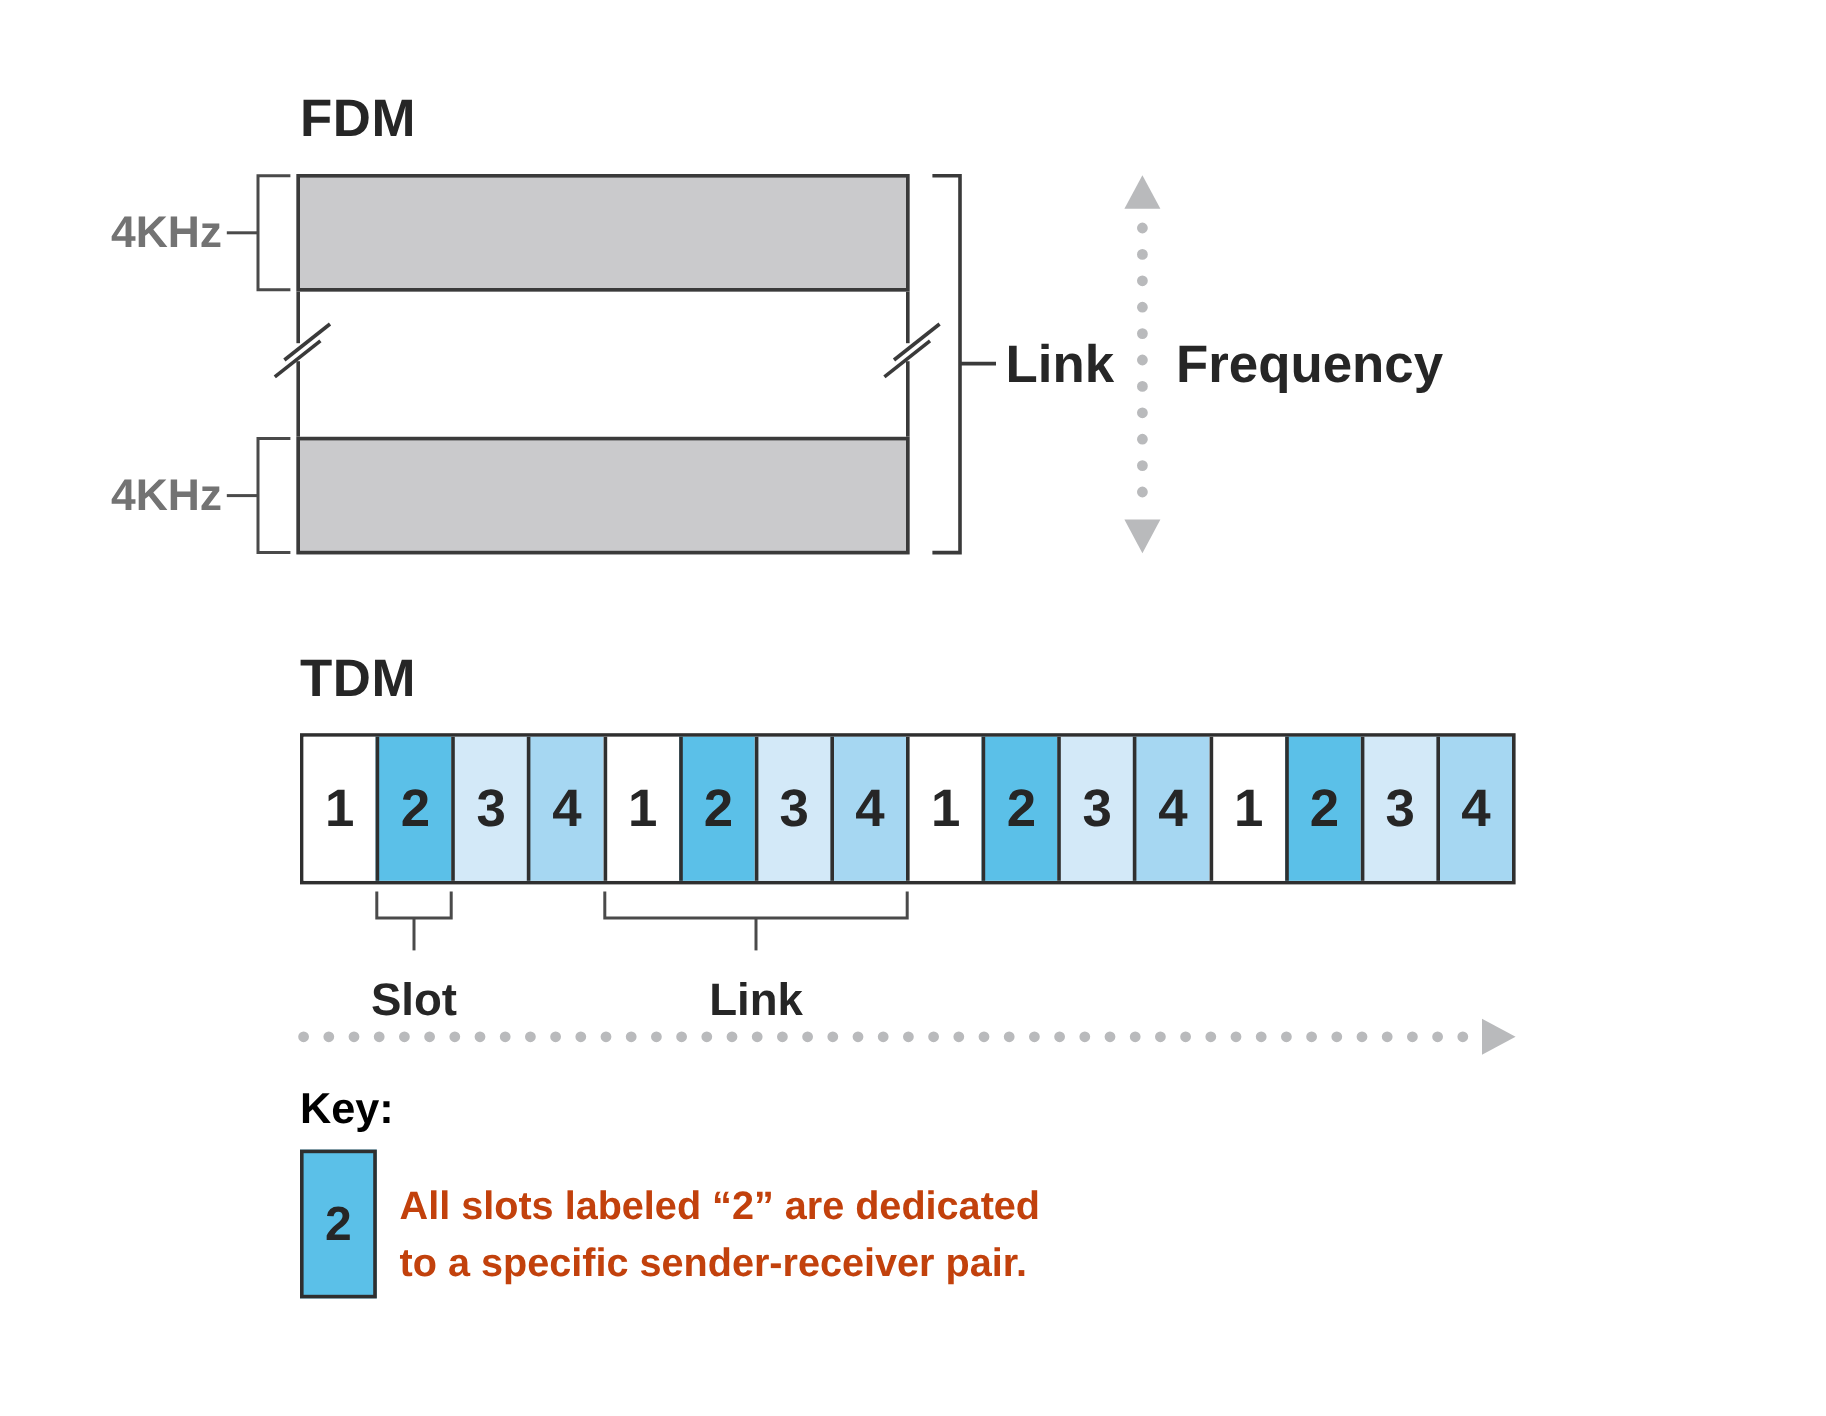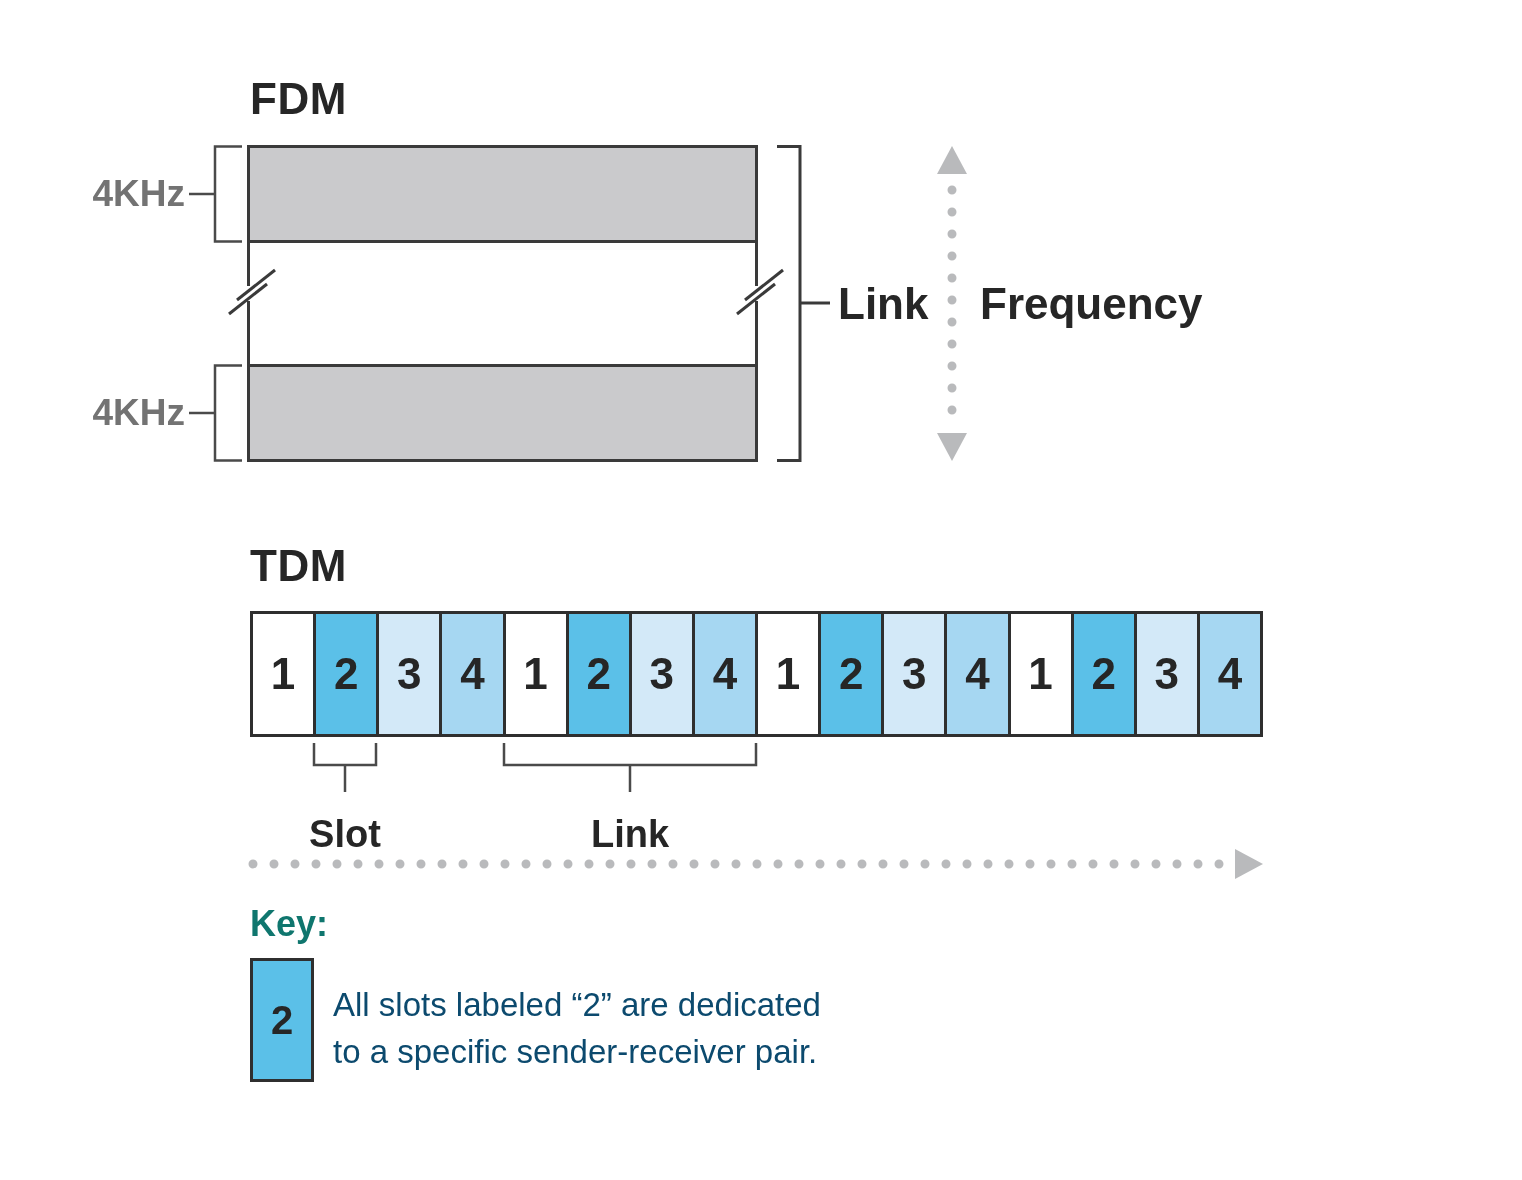--- a/index.html
+++ b/index.html
@@ -54,30 +54,30 @@
   .tdm-slot[data-type="t3"]{background:#d3e9f8;}
   .tdm-slot[data-type="t4"]{background:#a6d7f2;}
   .slot-num{font-size:44px;font-weight:600;color:#262626;}
 
   .under-label{
     font-size:38px;font-weight:600;color:#262626;text-align:center;margin-top:20px;
   }
   .slot-word{left:265px;top:793px;width:160px;}
   .frame-word{left:530px;top:793px;width:200px;}
 
-  .key-title{left:250px;top:903px;font-size:36px;font-weight:600;color:#0f766e;}
+  .key-title{left:250px;top:903px;font-size:36px;font-weight:600;color:#000000;}
   .key-swatch{
     left:250px;top:958px;width:64px;height:124px;
     background:#5bc0e8;border:3px solid #2f2f2f;box-sizing:border-box;
     display:flex;align-items:center;justify-content:center;
   }
   .key-swatch span{font-size:40px;font-weight:600;color:#262626;}
   .key-text{
     left:333px;top:981px;
-    font-size:33px;font-weight:400;line-height:47px;color:#0c4a6e;
+    font-size:33px;font-weight:700;line-height:47px;color:#c2410c;
   }
 </style>
 </head>
 <body>
 
 <div class="canvas">
 
   <svg class="overlay" viewBox="0 0 1522 1180" xmlns="http://www.w3.org/2000/svg" aria-hidden="true">
 
     <g stroke="#4a4a4a" stroke-width="2.5" fill="none">

